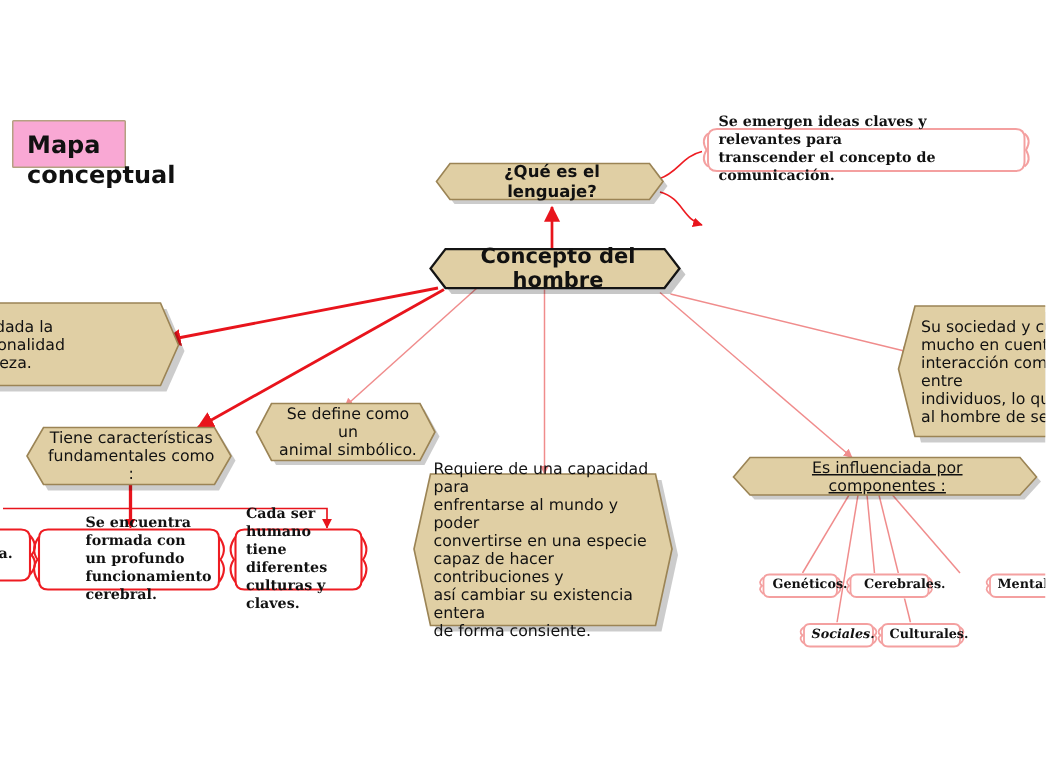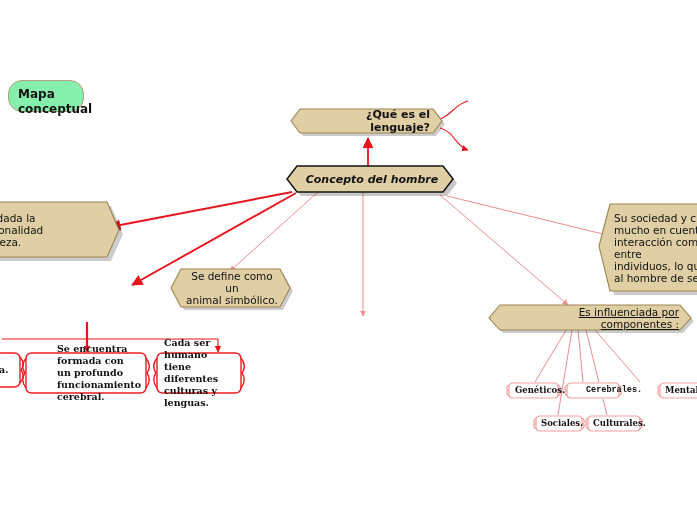--- a/index.html
+++ b/index.html
@@ -19,42 +19,42 @@
     position: absolute;
     left: 0; top: 0;
     width: 697px;
     height: 520px;
     pointer-events: none;
   }
 
   
   .title-box {
     position: absolute;
-    background: #86efac;
+    background: #f9a8d4;
     border: 1.5px solid #b5a081;
-    border-radius: 14px;
+    border-radius: 1px;
     box-sizing: border-box;
     padding: 6px 9px;
     font-weight: bold;
-    font-size: 12px;
+    font-size: 16px;
     line-height: 1.25;
     color: #111111;
   }
 
   
   .hexwrap { position: absolute; }
   .hexwrap svg { position:absolute; left:0; top:0; overflow: visible; }
   .hexwrap .label {
     position: absolute;
     left: 0; top: 0;
     width: 100%; height: 100%;
     display: flex;
     align-items: center;
     justify-content: center;
-    text-align: right;
+    text-align: center;
     box-sizing: border-box;
     white-space: pre-line;
     color: #111;
     z-index: 3;
   }
 
   
   .bracket {
     position: absolute;
     box-sizing: border-box;
@@ -124,43 +124,63 @@
       <polygon points="10,0 143,0 152,12 143,24 10,24 1,12" fill="#e0cfa4" stroke="#9b8455" stroke-width="1.1"></polygon>
     </svg>
     <div class="label" style="font-size:11px; font-weight:bold; padding:0 16px; height:24px;">¿Qué es el lenguaje?</div>
   </div>
 
   <div class="hexwrap" style="left:286px; top:166px; width:172px; height:33px;">
     <svg width="172" height="33" viewBox="0 0 172 33">
       <polygon points="15,4 161,4 171,17 161,30 15,30 5,17" fill="rgba(0,0,0,0.22)"></polygon>
       <polygon points="11,0 157,0 167,13 157,26 11,26 1,13" fill="#e0cfa4" stroke="#141414" stroke-width="1.5"></polygon>
     </svg>
-    <div class="label" style="font-size:11px; font-weight:bold; padding:0 16px; height:26px;font-style:italic;">Concepto del hombre</div>
+    <div class="label" style="font-size:14px; font-weight:bold; padding:0 16px; height:26px;">Concepto del hombre</div>
   </div>
 
   <div class="hexwrap" style="left:-88px; top:202px; width:212px; height:60px;">
     <svg width="212" height="60" viewBox="0 0 212 60">
       <polygon points="17,4 199,4 211,32 199,59 17,59 5,32" fill="rgba(0,0,0,0.20)"></polygon>
       <polygon points="13,0 195,0 207,28 195,55 13,55 1,28" fill="#e0cfa4" stroke="#9b8455" stroke-width="1.1"></polygon>
     </svg>
     <div class="label" style="font-size:10.5px; padding:0 18px; height:55px; text-align:left; justify-content:flex-start;">Es complejo dada la
 multidimensionalidad
 de su naturaleza.</div>
   </div>
 
+  <div class="hexwrap" style="left:17px; top:285px; width:141px; height:43px;">
+    <svg width="141" height="43" viewBox="0 0 141 43">
+      <polygon points="15,4 129,4 140,22 129,42 15,42 4,22" fill="rgba(0,0,0,0.20)"></polygon>
+      <polygon points="12,0 126,0 137,19 126,38 12,38 1,19" fill="#e0cfa4" stroke="#9b8455" stroke-width="1.1"></polygon>
+    </svg>
+    <div class="label" style="font-size:10.5px; padding:0 14px; height:38px;">Tiene características
+fundamentales como :</div>
+  </div>
 
   <div class="hexwrap" style="left:170px; top:269px; width:124px; height:42px;">
     <svg width="124" height="42" viewBox="0 0 124 42">
       <polygon points="14,4 113,4 123,22 113,41 14,41 4,22" fill="rgba(0,0,0,0.20)"></polygon>
       <polygon points="11,0 110,0 120,19 110,38 11,38 1,19" fill="#e0cfa4" stroke="#9b8455" stroke-width="1.1"></polygon>
     </svg>
     <div class="label" style="font-size:10.5px; padding:0 14px; height:38px; text-align:center; justify-content:flex-start;">Se define como un
 animal simbólico.</div>
   </div>
 
+  <div class="hexwrap" style="left:275px; top:316px; width:178px; height:106px;">
+    <svg width="178" height="106" viewBox="0 0 178 106">
+      <polygon points="16,4 166,4 177,54 166,105 16,105 5,54" fill="rgba(0,0,0,0.20)"></polygon>
+      <polygon points="12,0 162,0 173,50 162,101 12,101 1,50" fill="#e0cfa4" stroke="#9b8455" stroke-width="1.1"></polygon>
+    </svg>
+    <div class="label" style="font-size:10.5px; padding:0 14px; height:101px; text-align:left; justify-content:flex-start;">Requiere de una capacidad para
+enfrentarse al mundo y poder
+convertirse en una especie
+capaz de hacer contribuciones y
+así cambiar su existencia entera
+de forma consiente.</div>
+  </div>
 
   <div class="hexwrap" style="left:598px; top:204px; width:190px; height:92px;">
     <svg width="190" height="92" viewBox="0 0 190 92">
       <polygon points="16,4 178,4 189,46 178,91 16,91 5,46" fill="rgba(0,0,0,0.20)"></polygon>
       <polygon points="12,0 174,0 185,42 174,87 12,87 1,42" fill="#e0cfa4" stroke="#9b8455" stroke-width="1.1"></polygon>
     </svg>
     <div class="label" style="font-size:10.5px; padding:0 16px; height:87px; text-align:left; justify-content:flex-start;">Su sociedad y cultura toman
 mucho en cuenta la
 interacción comunicativa entre
 individuos, lo que le permite
@@ -168,20 +188,29 @@
   </div>
 
   <div class="hexwrap" style="left:488px; top:305px; width:207px; height:29px;">
     <svg width="207" height="29" viewBox="0 0 207 29">
       <polygon points="15,4 195,4 206,16 195,28 15,28 4,16" fill="rgba(0,0,0,0.20)"></polygon>
       <polygon points="12,0 192,0 203,13 192,25 12,25 1,13" fill="#e0cfa4" stroke="#9b8455" stroke-width="1.1"></polygon>
     </svg>
     <div class="label" style="font-size:10.5px; padding:0 16px; height:25px;text-decoration:underline;">Es influenciada por componentes :</div>
   </div>
 
+  <div class="bracket" style="left:470px; top:85px; width:215px; height:30px; font-size:9.5px;">
+    <svg class="bg" width="215" height="30" viewBox="0 0 215 30">
+      <path d="M8,1 L207,1 Q213,1 213,7 L213,23 Q213,29 207,29 L8,29 Q2,29 2,23 L2,7 Q2,1 8,1 Z" fill="#ffffff" stroke="#f4a0a0" stroke-width="1.3"></path>
+      <path d="M2,4 Q-3,8 1,15 Q-3,22 2,26" fill="none" stroke="#f4a0a0" stroke-width="1.3"></path>
+      <path d="M213,4 Q218,8 214,15 Q218,22 213,26" fill="none" stroke="#f4a0a0" stroke-width="1.3"></path>
+    </svg>
+    <span class="inner">Se emergen ideas claves y relevantes para
+transcender el concepto de comunicación.</span>
+  </div>
 
 
   <div class="bracket" style="left:-22px; top:352px; width:44px; height:36px; font-size:9.5px;">
     <svg class="bg" width="44" height="36" viewBox="0 0 44 36">
       <path d="M8,1 L36,1 Q42,1 42,7 L42,29 Q42,35 36,35 L8,35 Q2,35 2,29 L2,7 Q2,1 8,1 Z" fill="#ffffff" stroke="#ee1c22" stroke-width="1.4"></path>
       <path d="M42,5 Q48,12 43,18 Q48,24 42,31" fill="none" stroke="#ee1c22" stroke-width="1.4"></path>
     </svg>
     <span class="inner" style="margin-left:12px;">a.</span>
   </div>
 
@@ -197,57 +226,57 @@
   </div>
 
   <div class="bracket" style="left:155px; top:352px; width:88px; height:42px; font-size:9.5px;">
     <svg class="bg" width="88" height="42" viewBox="0 0 88 42">
       <path d="M8,1 L80,1 Q86,1 86,7 L86,35 Q86,41 80,41 L8,41 Q2,41 2,35 L2,7 Q2,1 8,1 Z" fill="#ffffff" stroke="#ee1c22" stroke-width="1.4"></path>
       <path d="M2,6 Q-4,14 1,21 Q-4,28 2,36" fill="none" stroke="#ee1c22" stroke-width="1.4"></path>
       <path d="M86,6 Q92,14 87,21 Q92,28 86,36" fill="none" stroke="#ee1c22" stroke-width="1.4"></path>
     </svg>
     <span class="inner">Cada ser humano
 tiene diferentes
-culturas y lenguas.</span>
+culturas y claves.</span>
   </div>
 
   <div class="bracket" style="left:507px; top:382px; width:53px; height:17px; font-size:8.5px;">
     <svg class="bg" width="53" height="17" viewBox="0 0 53 17">
       <path d="M6,1 L47,1 Q51,1 51,5 L51,12 Q51,16 47,16 L6,16 Q2,16 2,12 L2,5 Q2,1 6,1 Z" fill="#ffffff" stroke="#f4a0a0" stroke-width="1.2"></path>
       <path d="M2,3 Q-2,6 1,8.5 Q-2,11 2,14" fill="none" stroke="#f4a0a0" stroke-width="1.2"></path>
       <path d="M51,3 Q55,6 52,8.5 Q55,11 51,14" fill="none" stroke="#f4a0a0" stroke-width="1.2"></path>
     </svg>
     <span class="inner" style="padding:15px 8px;">Genéticos.</span>
   </div>
 
   <div class="bracket" style="left:565px; top:382px; width:56px; height:17px; font-size:8.5px;">
     <svg class="bg" width="56" height="17" viewBox="0 0 56 17">
       <path d="M6,1 L50,1 Q54,1 54,5 L54,12 Q54,16 50,16 L6,16 Q2,16 2,12 L2,5 Q2,1 6,1 Z" fill="#ffffff" stroke="#f4a0a0" stroke-width="1.2"></path>
       <path d="M2,3 Q-2,6 1,8.5 Q-2,11 2,14" fill="none" stroke="#f4a0a0" stroke-width="1.2"></path>
       <path d="M54,3 Q58,6 55,8.5 Q58,11 54,14" fill="none" stroke="#f4a0a0" stroke-width="1.2"></path>
     </svg>
-    <span class="inner" style="padding:0 21px;font-family:Liberation Mono, monospace;">Cerebrales.</span>
+    <span class="inner" style="padding:0 11px;">Cerebrales.</span>
   </div>
 
   <div class="bracket" style="left:658px; top:382px; width:50px; height:17px; font-size:8.5px;">
     <svg class="bg" width="50" height="17" viewBox="0 0 50 17">
       <path d="M6,1 L44,1 Q48,1 48,5 L48,12 Q48,16 44,16 L6,16 Q2,16 2,12 L2,5 Q2,1 6,1 Z" fill="#ffffff" stroke="#f4a0a0" stroke-width="1.2"></path>
       <path d="M2,3 Q-2,6 1,8.5 Q-2,11 2,14" fill="none" stroke="#f4a0a0" stroke-width="1.2"></path>
       <path d="M48,3 Q52,6 49,8.5 Q52,11 48,14" fill="none" stroke="#f4a0a0" stroke-width="1.2"></path>
     </svg>
     <span class="inner" style="padding:0 7px;">Mentales.</span>
   </div>
 
   <div class="bracket" style="left:534px; top:415px; width:50px; height:17px; font-size:8.5px;">
     <svg class="bg" width="50" height="17" viewBox="0 0 50 17">
       <path d="M6,1 L44,1 Q48,1 48,5 L48,12 Q48,16 44,16 L6,16 Q2,16 2,12 L2,5 Q2,1 6,1 Z" fill="#ffffff" stroke="#f4a0a0" stroke-width="1.2"></path>
       <path d="M2,3 Q-2,6 1,8.5 Q-2,11 2,14" fill="none" stroke="#f4a0a0" stroke-width="1.2"></path>
       <path d="M48,3 Q52,6 49,8.5 Q52,11 48,14" fill="none" stroke="#f4a0a0" stroke-width="1.2"></path>
     </svg>
-    <span class="inner" style="padding:0 7px;">Sociales.</span>
+    <span class="inner" style="padding:0 7px;font-style:italic;">Sociales.</span>
   </div>
 
   <div class="bracket" style="left:586px; top:415px; width:56px; height:17px; font-size:8.5px;">
     <svg class="bg" width="56" height="17" viewBox="0 0 56 17">
       <path d="M6,1 L50,1 Q54,1 54,5 L54,12 Q54,16 50,16 L6,16 Q2,16 2,12 L2,5 Q2,1 6,1 Z" fill="#ffffff" stroke="#f4a0a0" stroke-width="1.2"></path>
       <path d="M2,3 Q-2,6 1,8.5 Q-2,11 2,14" fill="none" stroke="#f4a0a0" stroke-width="1.2"></path>
       <path d="M54,3 Q58,6 55,8.5 Q58,11 54,14" fill="none" stroke="#f4a0a0" stroke-width="1.2"></path>
     </svg>
     <span class="inner" style="padding:0 7px;text-align:center;">Culturales.</span>
   </div>

